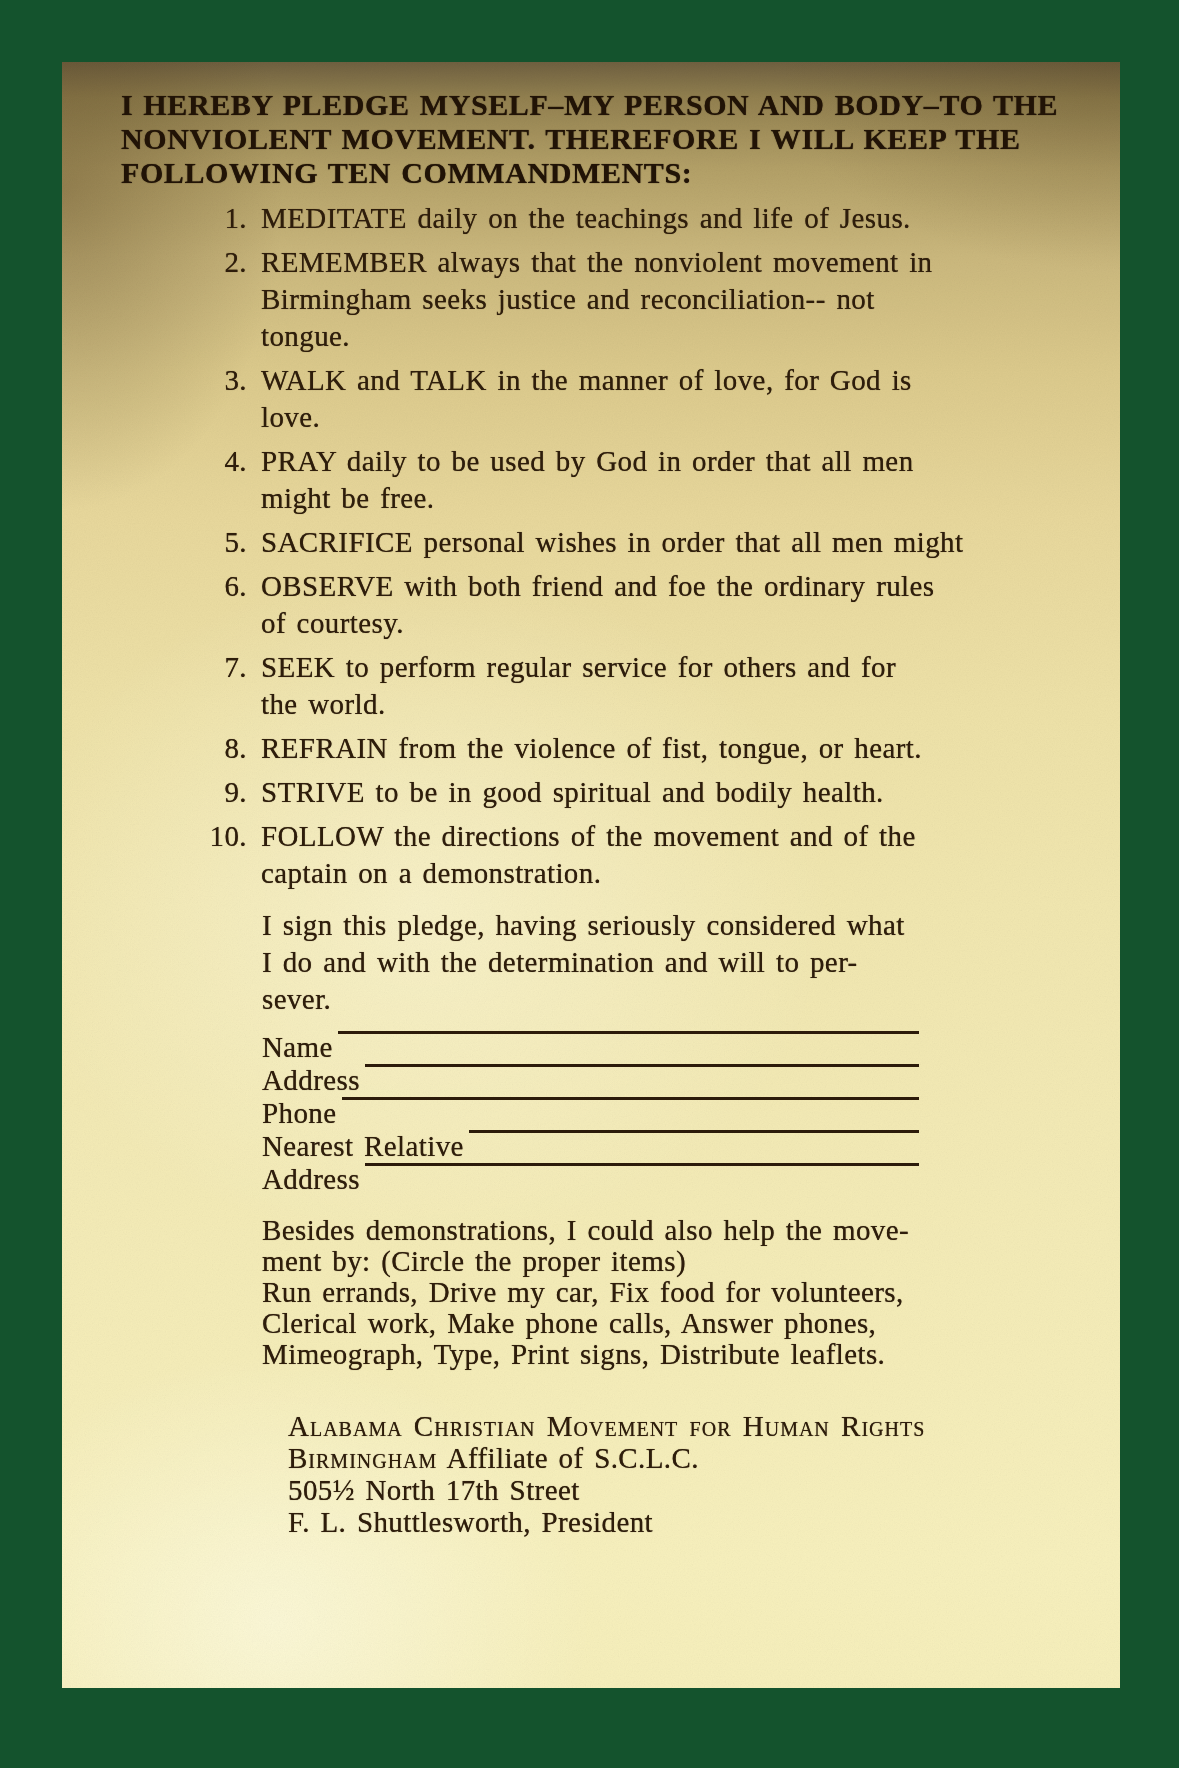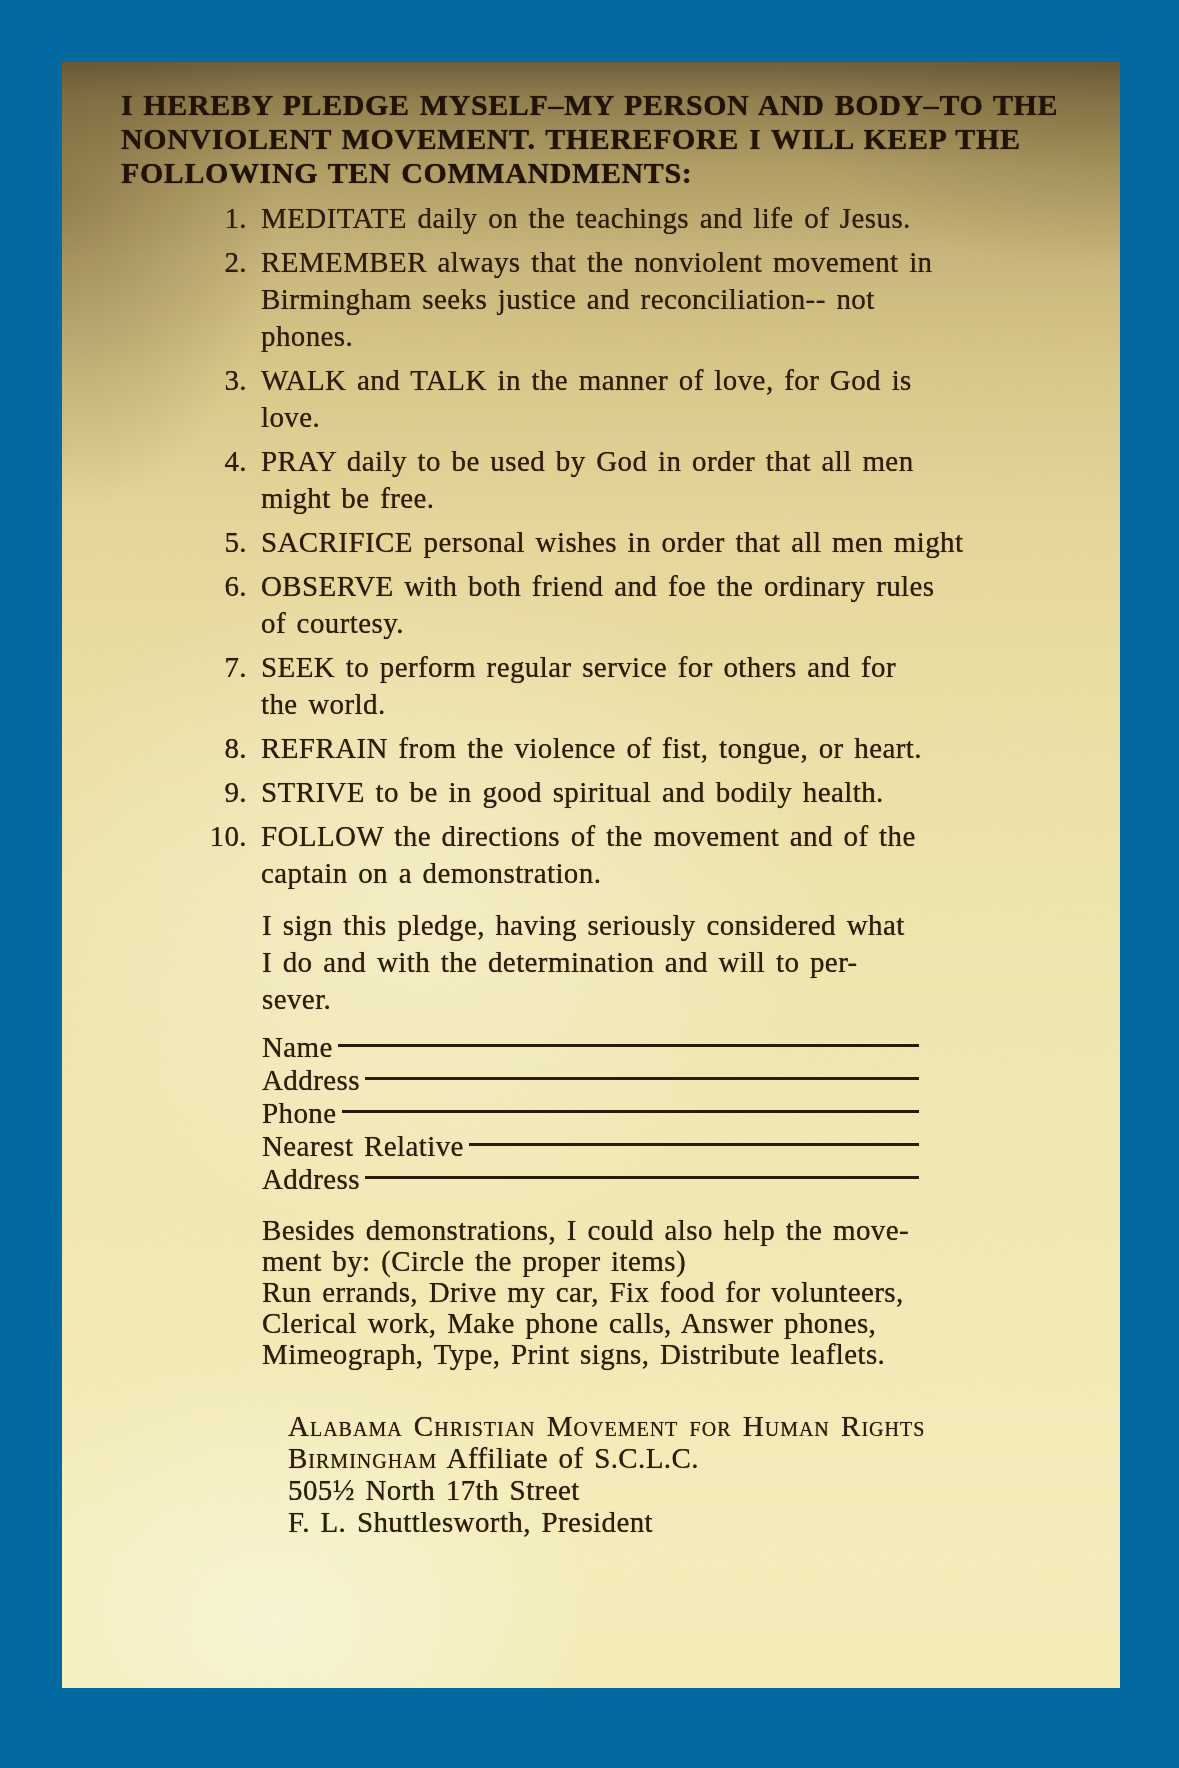--- a/index.html
+++ b/index.html
@@ -8,21 +8,21 @@
     background: #ffffff;
     width: 1179px;
     height: 1768px;
     overflow: hidden;
     font-family: "Liberation Serif", serif;
   }
   .page {
     position: relative;
     width: 1179px;
     height: 1768px;
-    background: #0369a1;
+    background: #14532d;
   }
   .card {
     position: absolute;
     left: 62px;
     top: 62px;
     width: 1058px;
     height: 1626px;
     overflow: hidden;
     background:
       radial-gradient(ellipse 30% 28% at 0% 8%, rgba(84, 64, 30, 0.38), rgba(84,64,30,0) 70%),
@@ -96,21 +96,21 @@
     margin: 15px 0 0 141px;
     line-height: 37px;
     white-space: nowrap;
   }
   .fields {
     margin: 13px 0 0 141px;
     width: 657px;
   }
   .field {
     display: flex;
-    align-items: center;
+    align-items: flex-start;
     height: 33px;
   }
   .field-label {
     flex: none;
     line-height: 33px;
   }
   .rule {
     flex: 1;
     border-bottom: 3px solid #2c1b0a;
     margin: 0 0 5px 5px;
@@ -155,21 +155,21 @@
           <span class="num">1.</span>
           <span class="itext">
             <span class="line">MEDITATE daily on the teachings and life of Jesus.</span>
           </span>
         </li>
         <li class="item">
           <span class="num">2.</span>
           <span class="itext">
             <span class="line">REMEMBER always that the nonviolent movement in</span>
             <span class="line">Birmingham seeks justice and reconciliation-- not</span>
-            <span class="line">phones.</span>
+            <span class="line">tongue.</span>
           </span>
         </li>
         <li class="item">
           <span class="num">3.</span>
           <span class="itext">
             <span class="line">WALK and TALK in the manner of love, for God is</span>
             <span class="line">love.</span>
           </span>
         </li>
         <li class="item">

